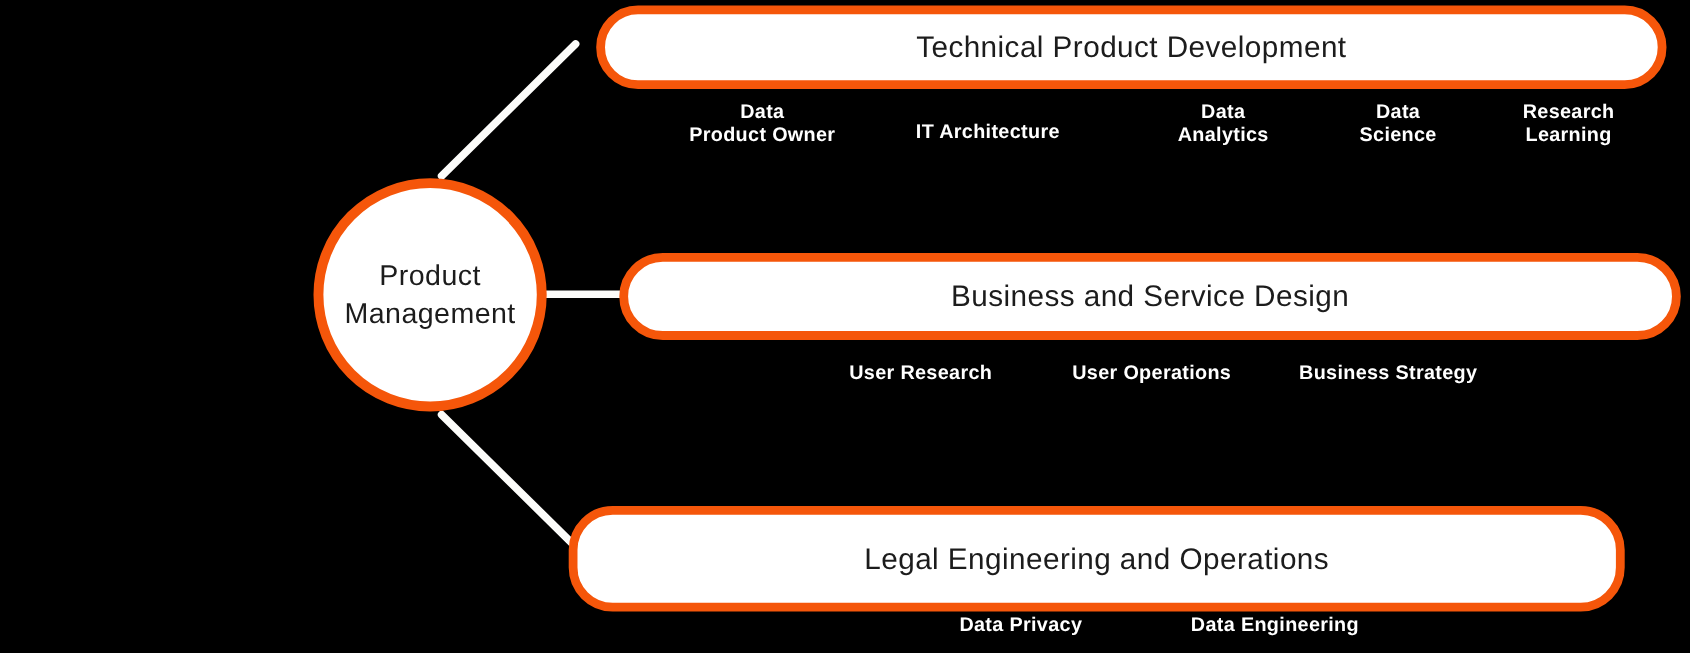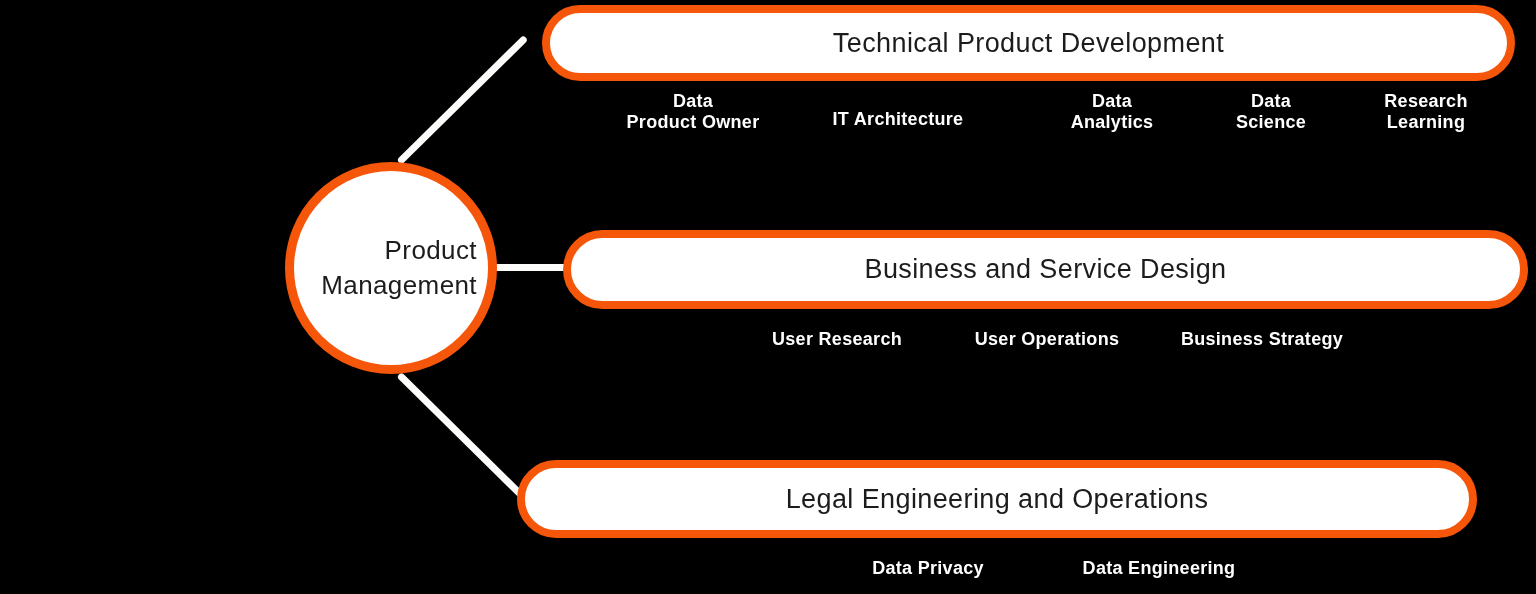--- a/index.html
+++ b/index.html
@@ -23,30 +23,30 @@
   
   .left-pill{
     position:absolute;left:0;top:228px;width:290px;height:83px;
     background:var(--fill);border-radius:42px;z-index:2;
     display:flex;align-items:center;justify-content:center;
   }
   .circle{
     position:absolute;left:285px;top:162px;width:212px;height:212px;
     background:var(--fill);border:9px solid var(--accent);border-radius:50%;
     box-sizing:border-box;z-index:3;
-    display:flex;align-items:center;justify-content:center;text-align:right;
+    display:flex;align-items:center;justify-content:center;text-align:center;
   }
   .branch-pill{
     position:absolute;background:var(--fill);border:8px solid var(--accent);
     box-sizing:border-box;border-radius:40px;z-index:2;
     display:flex;align-items:center;justify-content:center;
   }
   .pill-top{left:542px;top:5px;width:973px;height:76px;}
   .pill-mid{left:563px;top:230px;width:965px;height:79px;}
-  .pill-bottom{left:517px;top:460px;width:960px;height:78px;}
+  .pill-bottom{left:517px;top:460px;width:960px;height:96px;}
   .node-title{
     font-size:27px;color:var(--ink);letter-spacing:0.4px;font-weight:400;
     white-space:nowrap;
   }
   .circle .node-title{
     font-size:26px;line-height:35px;max-width:172px;white-space:normal;
   }
   
   .sublabel{
     position:absolute;transform:translateX(-50%);text-align:center;

